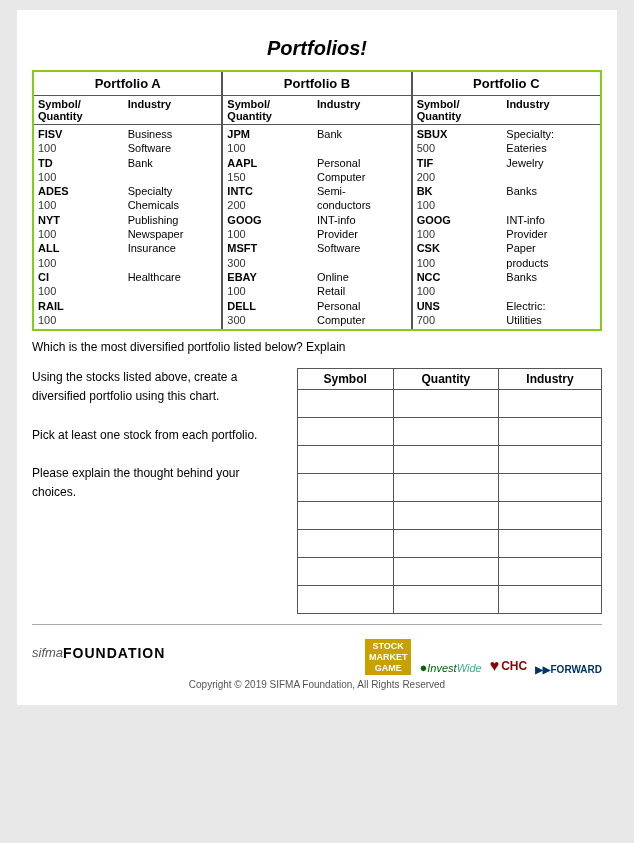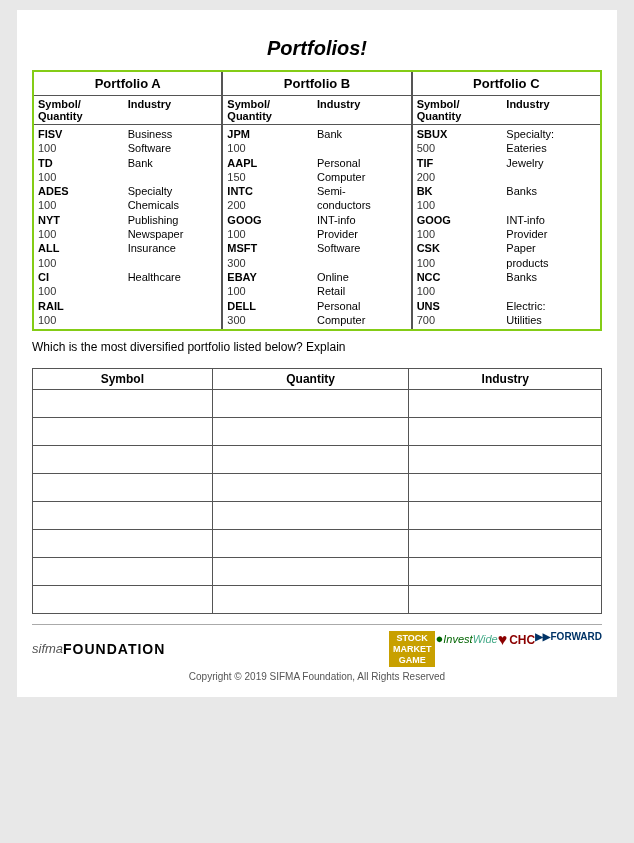--- a/index.html
+++ b/index.html
@@ -135,22 +135,23 @@
       font-style: italic;
       color: #555;
     }
     .sifma-bottom {
       font-size: 14px;
       font-weight: bold;
       letter-spacing: 1px;
     }
     .footer-logos {
       display: flex;
-      align-items: flex-start;
-      gap: 0;
+      align-items: flex-end;
+      gap: 8px;
+      margin-top: 8px;
     }
     .stock-market-logo {
       background: #c8a000;
       color: white;
       font-size: 9px;
       padding: 2px 4px;
       font-weight: bold;
       text-align: center;
       line-height: 1.2;
     }
@@ -303,20 +304,27 @@
           <div class="sym-qty"><span class="sym">UNS</span><br><span class="qty">700</span></div>
           <div class="ind">Electric:<br>Utilities</div>
         </div>
       </div>
     </div>
   </div>
 
   <div class="question">Which is the most diversified portfolio listed below? Explain</div>
 
   <div class="lower-section">
+    <div class="instructions">
+      <p>Using the stocks listed above, create a diversified portfolio using this chart.</p>
+      <br>
+      <p>Pick at least one stock from each portfolio.</p>
+      <br>
+      <p>Please explain the thought behind your choices.</p>
+    </div>
     <div class="input-table-container">
       <table class="input-table">
         <thead>
           <tr>
             <th>Symbol</th>
             <th>Quantity</th>
             <th>Industry</th>
           </tr>
         </thead>
         <tbody>

